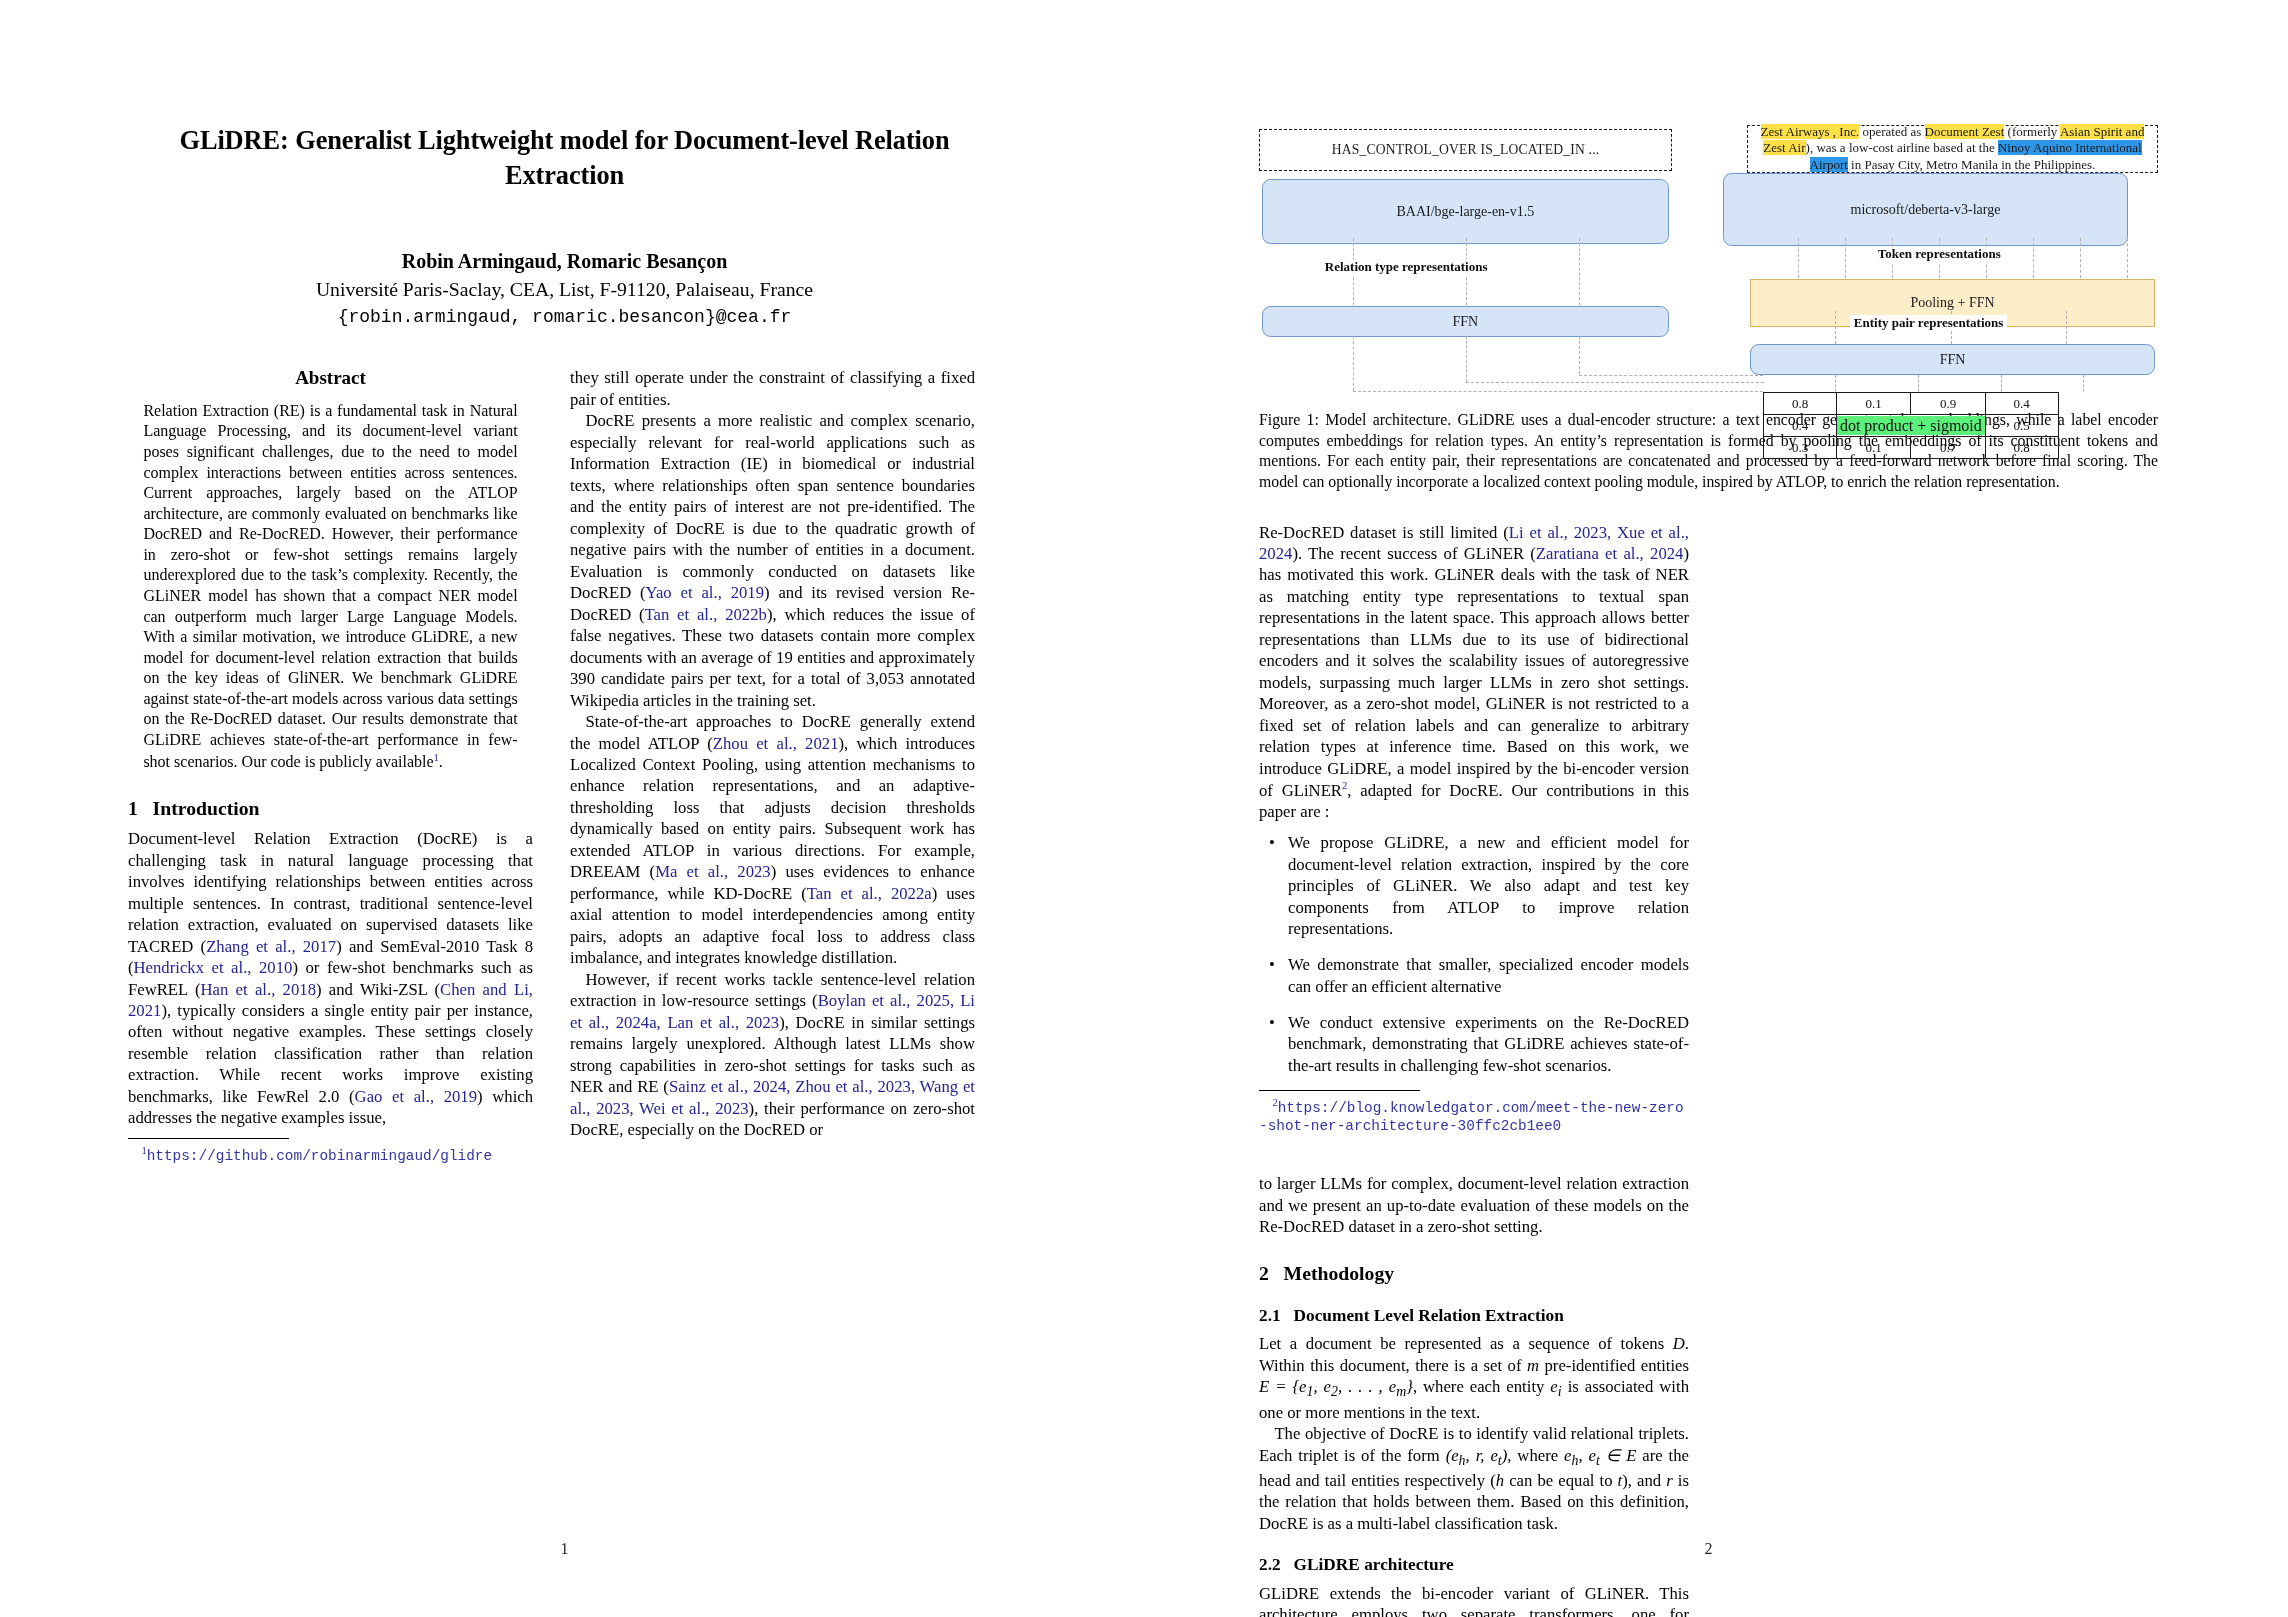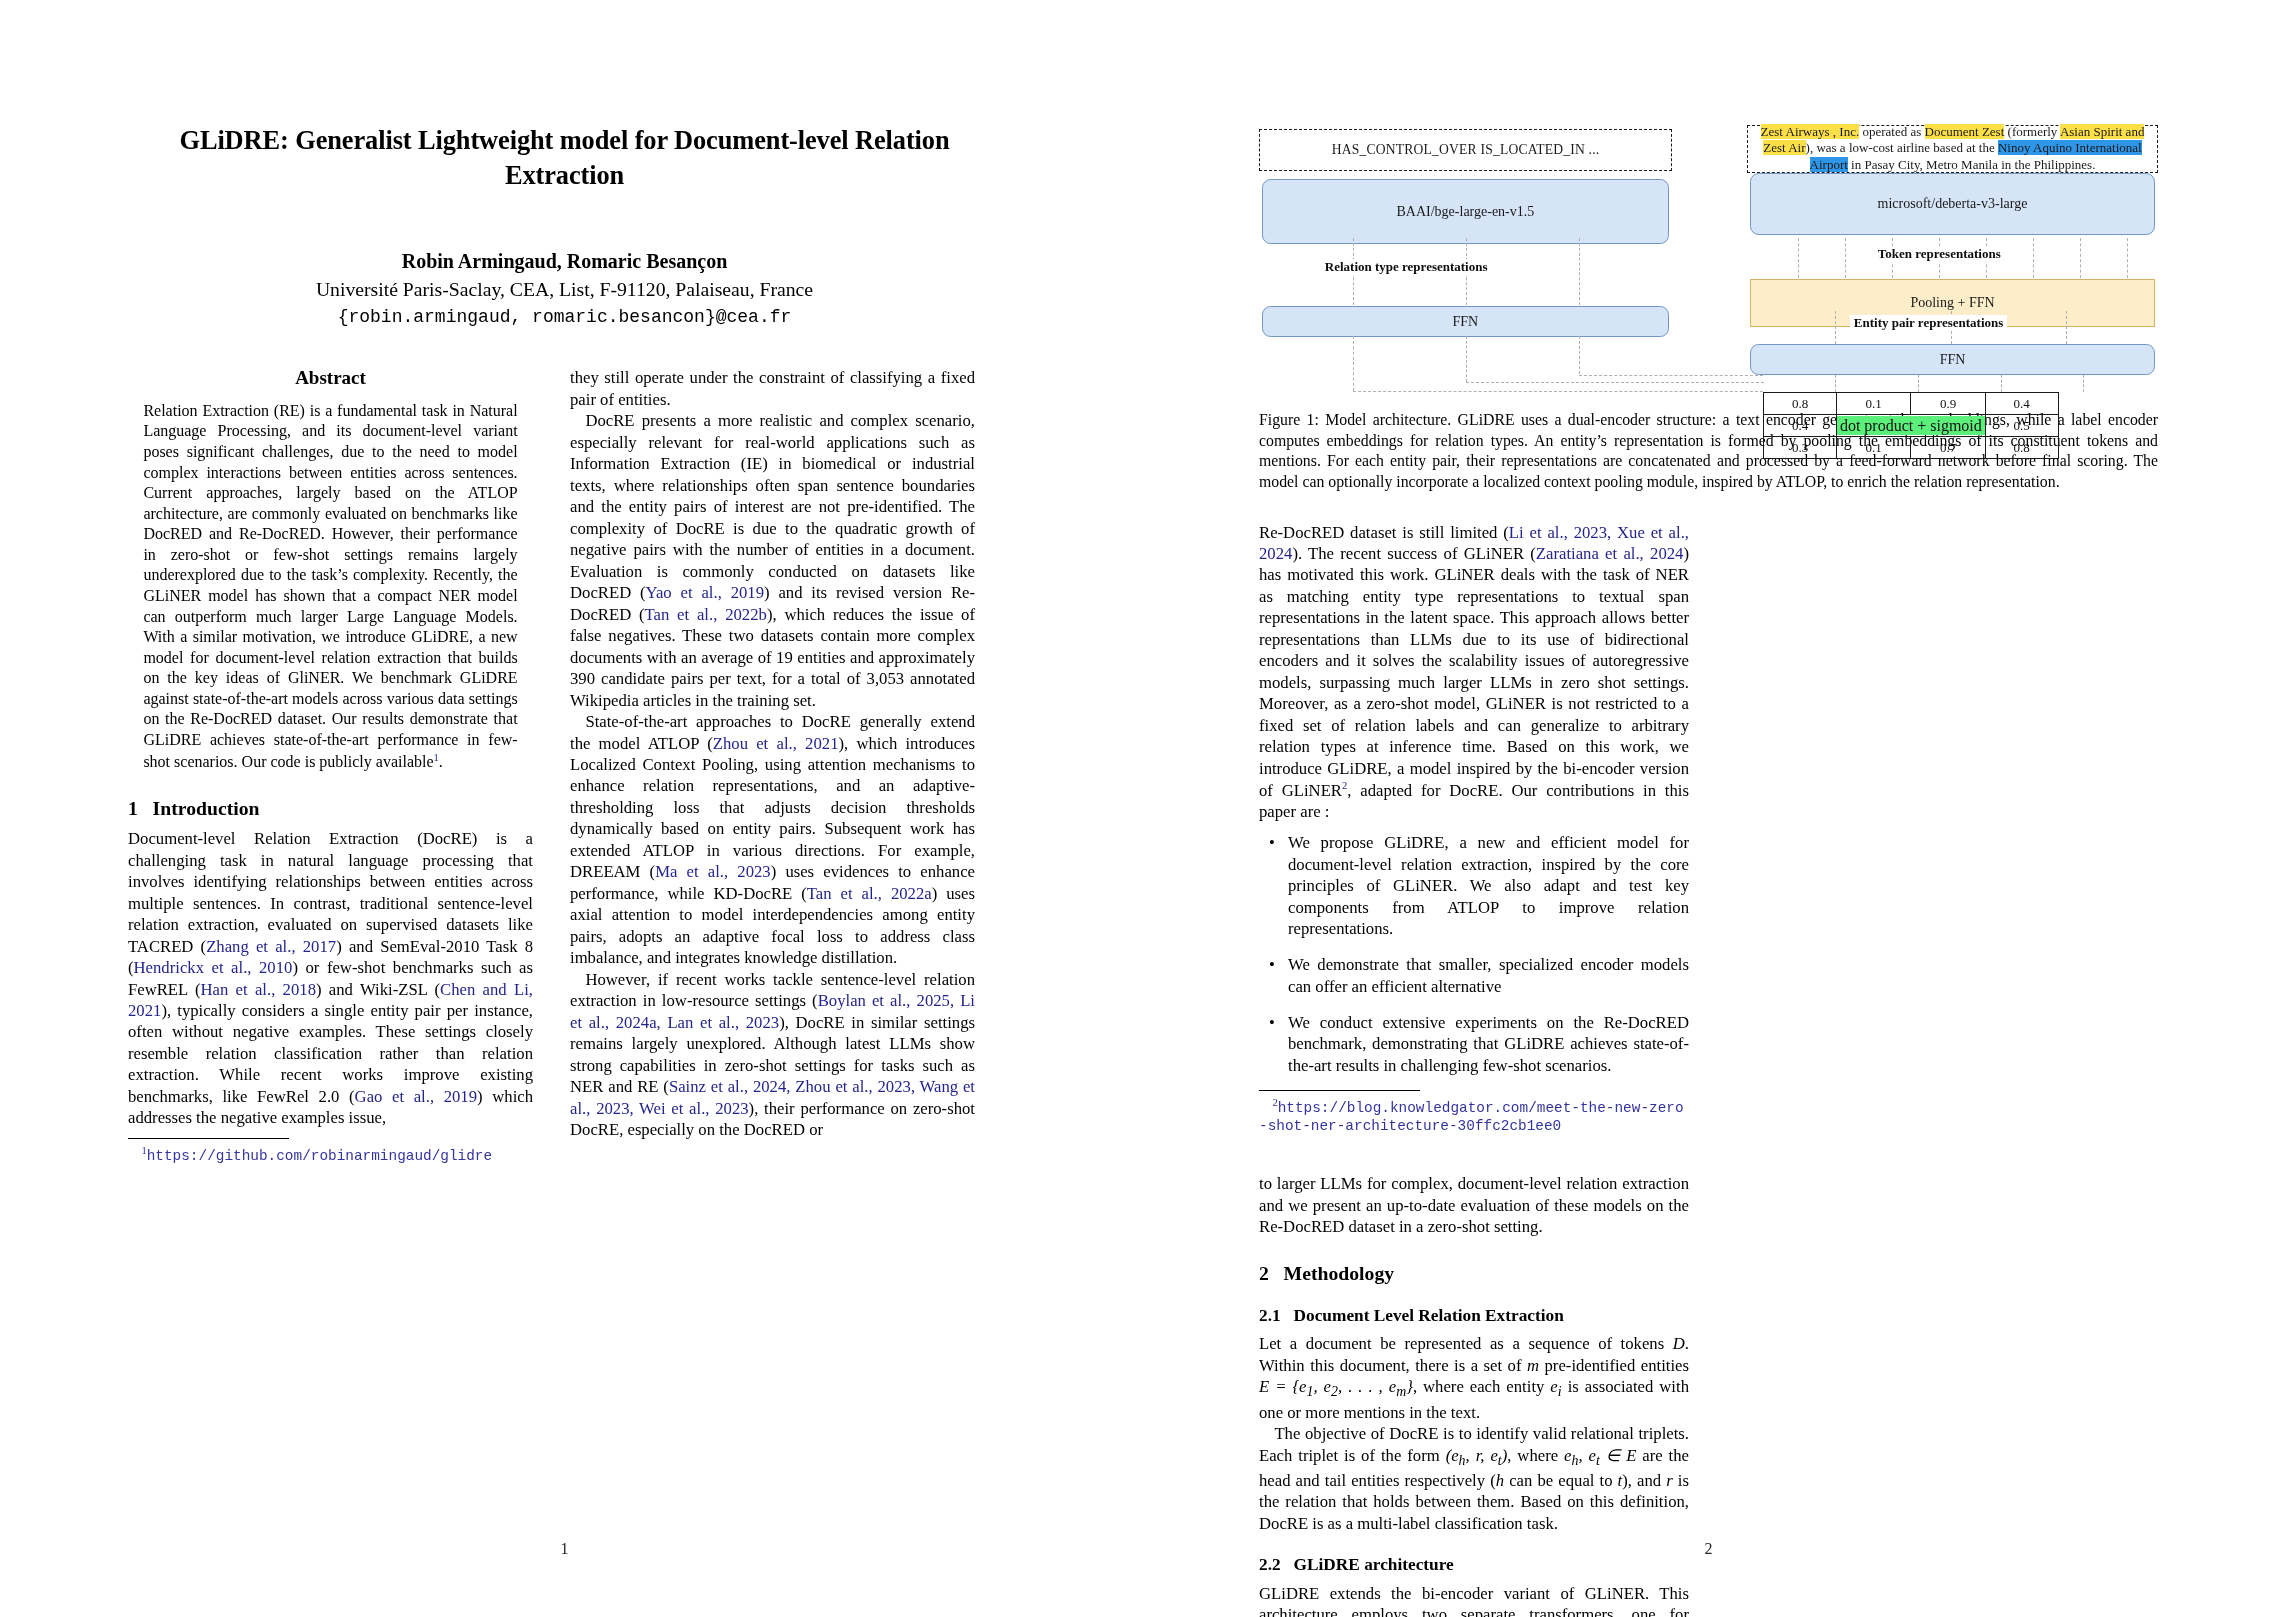--- a/index.html
+++ b/index.html
@@ -380,21 +380,21 @@
           <div class="hdash" style="left:320px; top:252px; width:184px;"></div>
           <div class="hdash" style="left:207px; top:259px; width:298px;"></div>
           <div class="hdash" style="left:94px; top:268px; width:410px;"></div>
 
           <div class="dashbox" style="left:488px; top:1.9px; width:411px; height:48px;">
             <div class="doc-text">
               <span class="hl-y">Zest Airways , Inc.</span><span> operated as </span><span class="hl-y">Document Zest</span><span> (formerly </span><span class="hl-y">Asian Spirit and Zest Air</span><span>), was a low-cost airline based at the </span><span class="hl-b">Ninoy Aquino International Airport</span><span> in Pasay City, Metro Manila in the Philippines.</span>
             </div>
           </div>
 
-          <div class="encblock" style="left:491px; top:50px; width:405px; height:62px;">
+          <div class="encblock" style="left:464px; top:50px; width:405px; height:73px;">
             <span>microsoft/deberta-v3-large</span>
           </div>
 
           <div class="vdash" style="left:539px; top:115px; height:40px;"></div>
           <div class="vdash" style="left:586px; top:115px; height:40px;"></div>
           <div class="vdash" style="left:633px; top:115px; height:40px;"></div>
           <div class="vdash" style="left:680px; top:115px; height:40px;"></div>
           <div class="vdash" style="left:727px; top:115px; height:40px;"></div>
           <div class="vdash" style="left:774px; top:115px; height:40px;"></div>
           <div class="vdash" style="left:821px; top:115px; height:40px;"></div>

